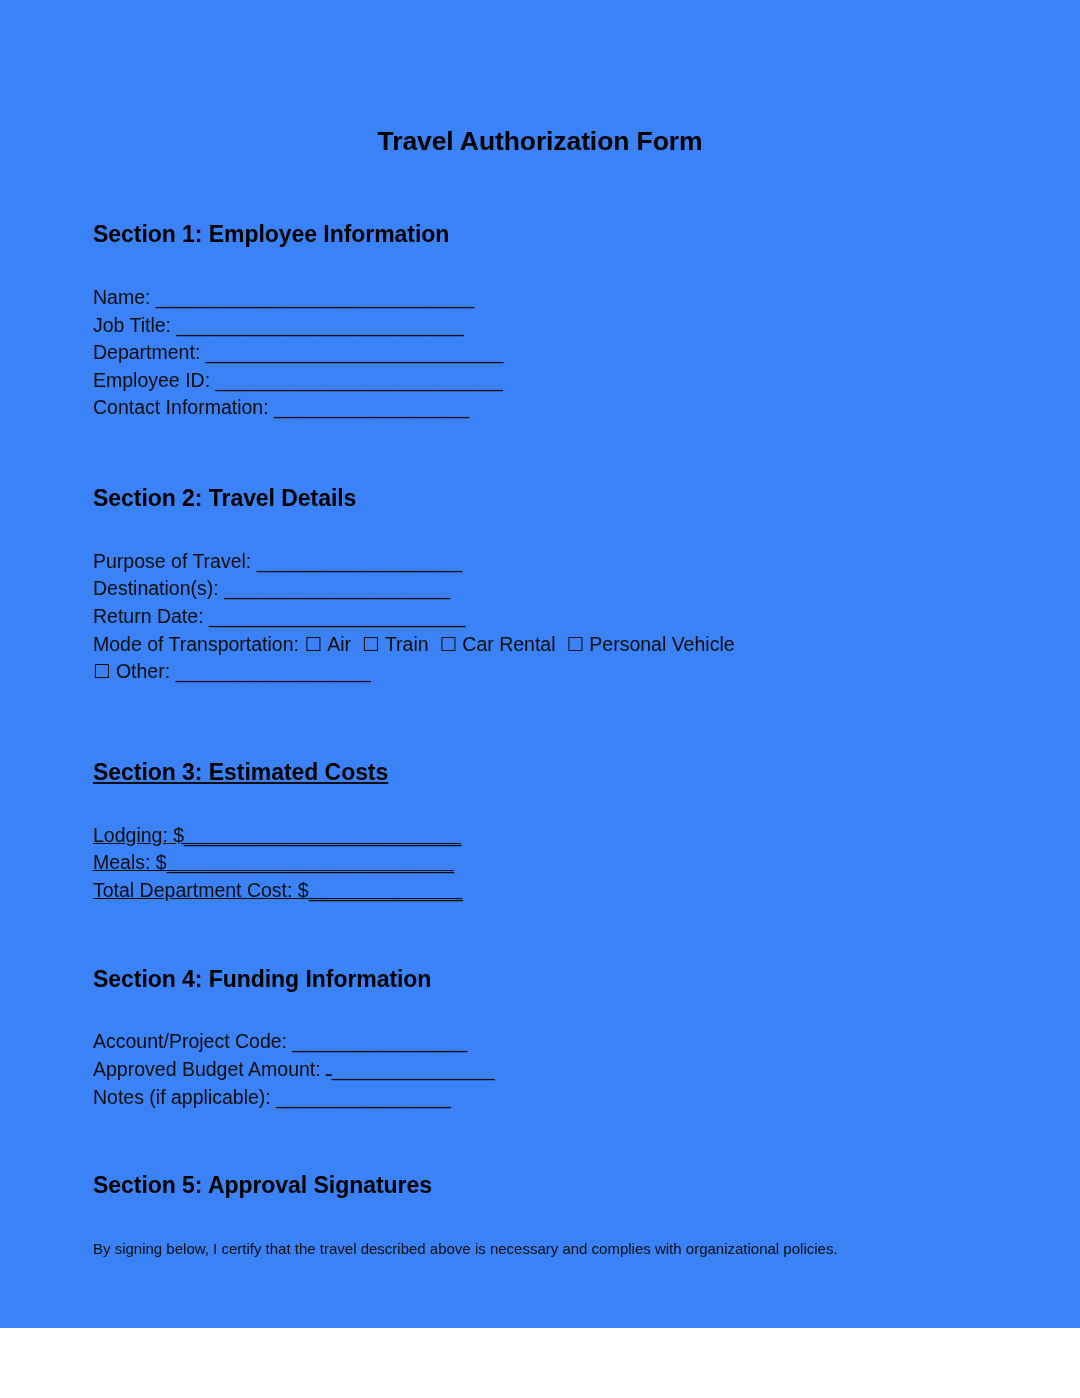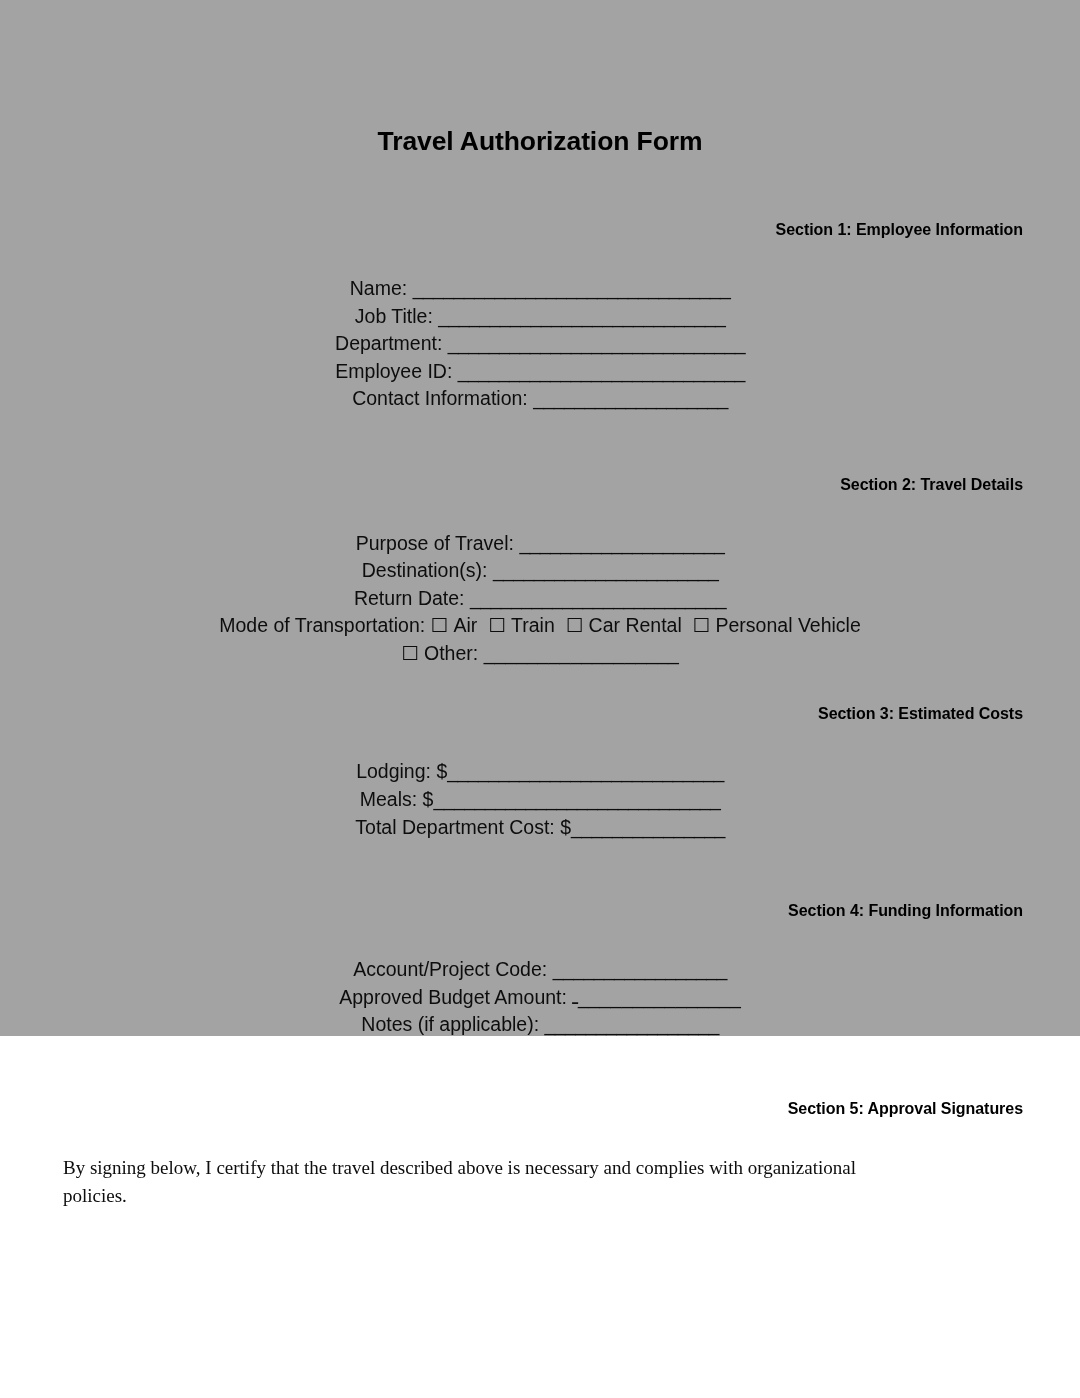--- a/index.html
+++ b/index.html
@@ -12,58 +12,56 @@
     width: 1080px;
     height: 1398px;
     font-family: "Liberation Sans", "DejaVu Sans", sans-serif;
     color: #0d0d0d;
     -webkit-font-smoothing: antialiased;
     overflow: hidden;
   }
   .page {
     position: relative;
     width: 1080px;
-    height: 1036px;
+    height: 1328px;
     box-sizing: border-box;
-    padding: 0 57px;
-    background: #a3a3a3;
+    padding: 0 93px;
+    background: #3b82f6;
   }
   .doc-title {
     text-align: center;
     font-size: 26.5px;
     font-weight: 700;
     letter-spacing: -0.1px;
     margin: 0;
     padding-top: 125px;
     line-height: 1.25;
     color: #000000;
   }
   .section {
     margin: 0;
   }
   .section-1  { margin-top: 62px; }
   .section-2  { margin-top: 62px; }
-  .section-3  { margin-top: 36px; }
+  .section-3  { margin-top: 72px; text-decoration: underline; }
   .section-4  { margin-top: 60px; }
   .section-5  { margin-top: 60px; }
 
   .section-heading {
-    font-size: 16px;
+    font-size: 23px;
     font-weight: 700;
     line-height: 1.3;
     margin: 0 0 34px 0;
     letter-spacing: -0.05px;
     color: #000000;
-    text-align: right;
   }
   .field-list {
     margin: 0;
     padding: 0;
     list-style: none;
-    text-align: center;
   }
   .field-line {
     font-size: 19.5px;
     line-height: 27.6px;
     white-space: nowrap;
     color: #0d0d0d;
   }
   .field-line .rule {
     letter-spacing: -0.6px;
   }
@@ -74,26 +72,25 @@
     color: #0d0d0d;
   }
   .cbox {
     font-size: 19.5px;
     line-height: 1;
   }
   .opt-label {
     font-size: 19.5px;
   }
   .body-paragraph {
-    font-size: 19px;
+    font-size: 15px;
     line-height: 28.5px;
-    margin: 6px;
+    margin: 0;
     max-width: 815px;
     color: #0d0d0d;
-    font-family: Liberation Serif, serif;
   }
 </style>
 </head>
 <body>
 
 <div class="page">
 
   <h1 class="doc-title">Travel Authorization Form</h1>
 
   <div class="section section-1">

